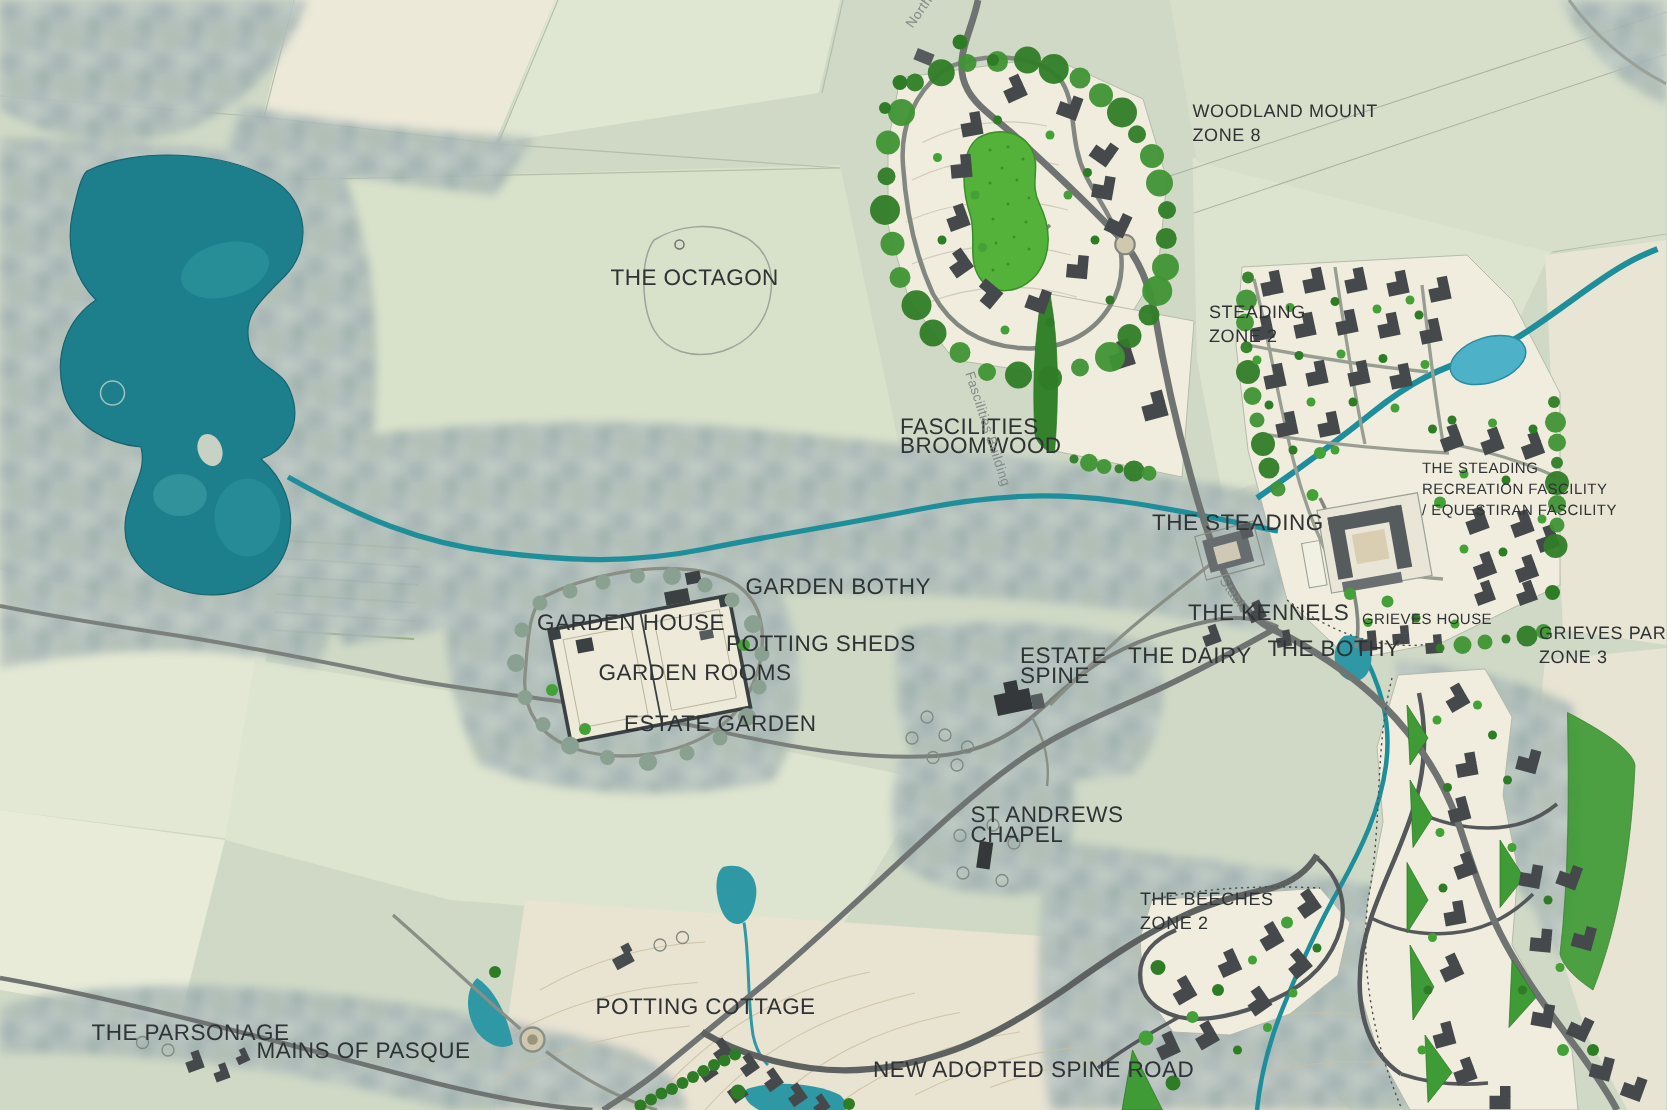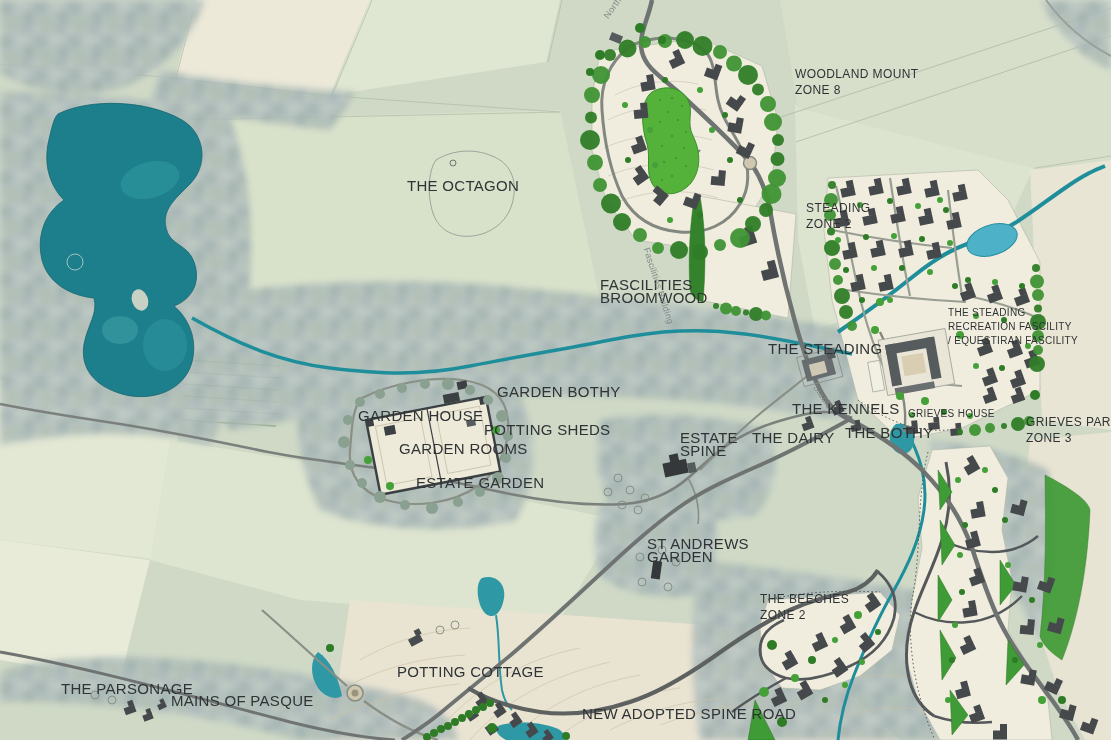--- a/index.html
+++ b/index.html
@@ -831,21 +831,21 @@
 <div class="lbl" style="left:680px;top:431px">
   <span class="ln">ESTATE</span>
   <span class="ln">SPINE</span>
 </div>
 
 <div class="lbl" style="left:752px;top:431px"><span>THE DAIRY</span></div>
 <div class="lbl" style="left:845px;top:426px"><span>THE BOTHY</span></div>
 
 <div class="lbl" style="left:647px;top:537px">
   <span class="ln">ST ANDREWS</span>
-  <span class="ln">GARDEN</span>
+  <span class="ln">CHAPEL</span>
 </div>
 
 <div class="lbl lbl-lg" style="left:760px;top:591px">
   <span class="ln">THE BEECHES</span>
   <span class="ln">ZONE 2</span>
 </div>
 
 <div class="lbl" style="left:61px;top:682px"><span>THE PARSONAGE</span></div>
 <div class="lbl" style="left:171px;top:694px"><span>MAINS OF PASQUE</span></div>
 <div class="lbl" style="left:397px;top:665px"><span>POTTING COTTAGE</span></div>

